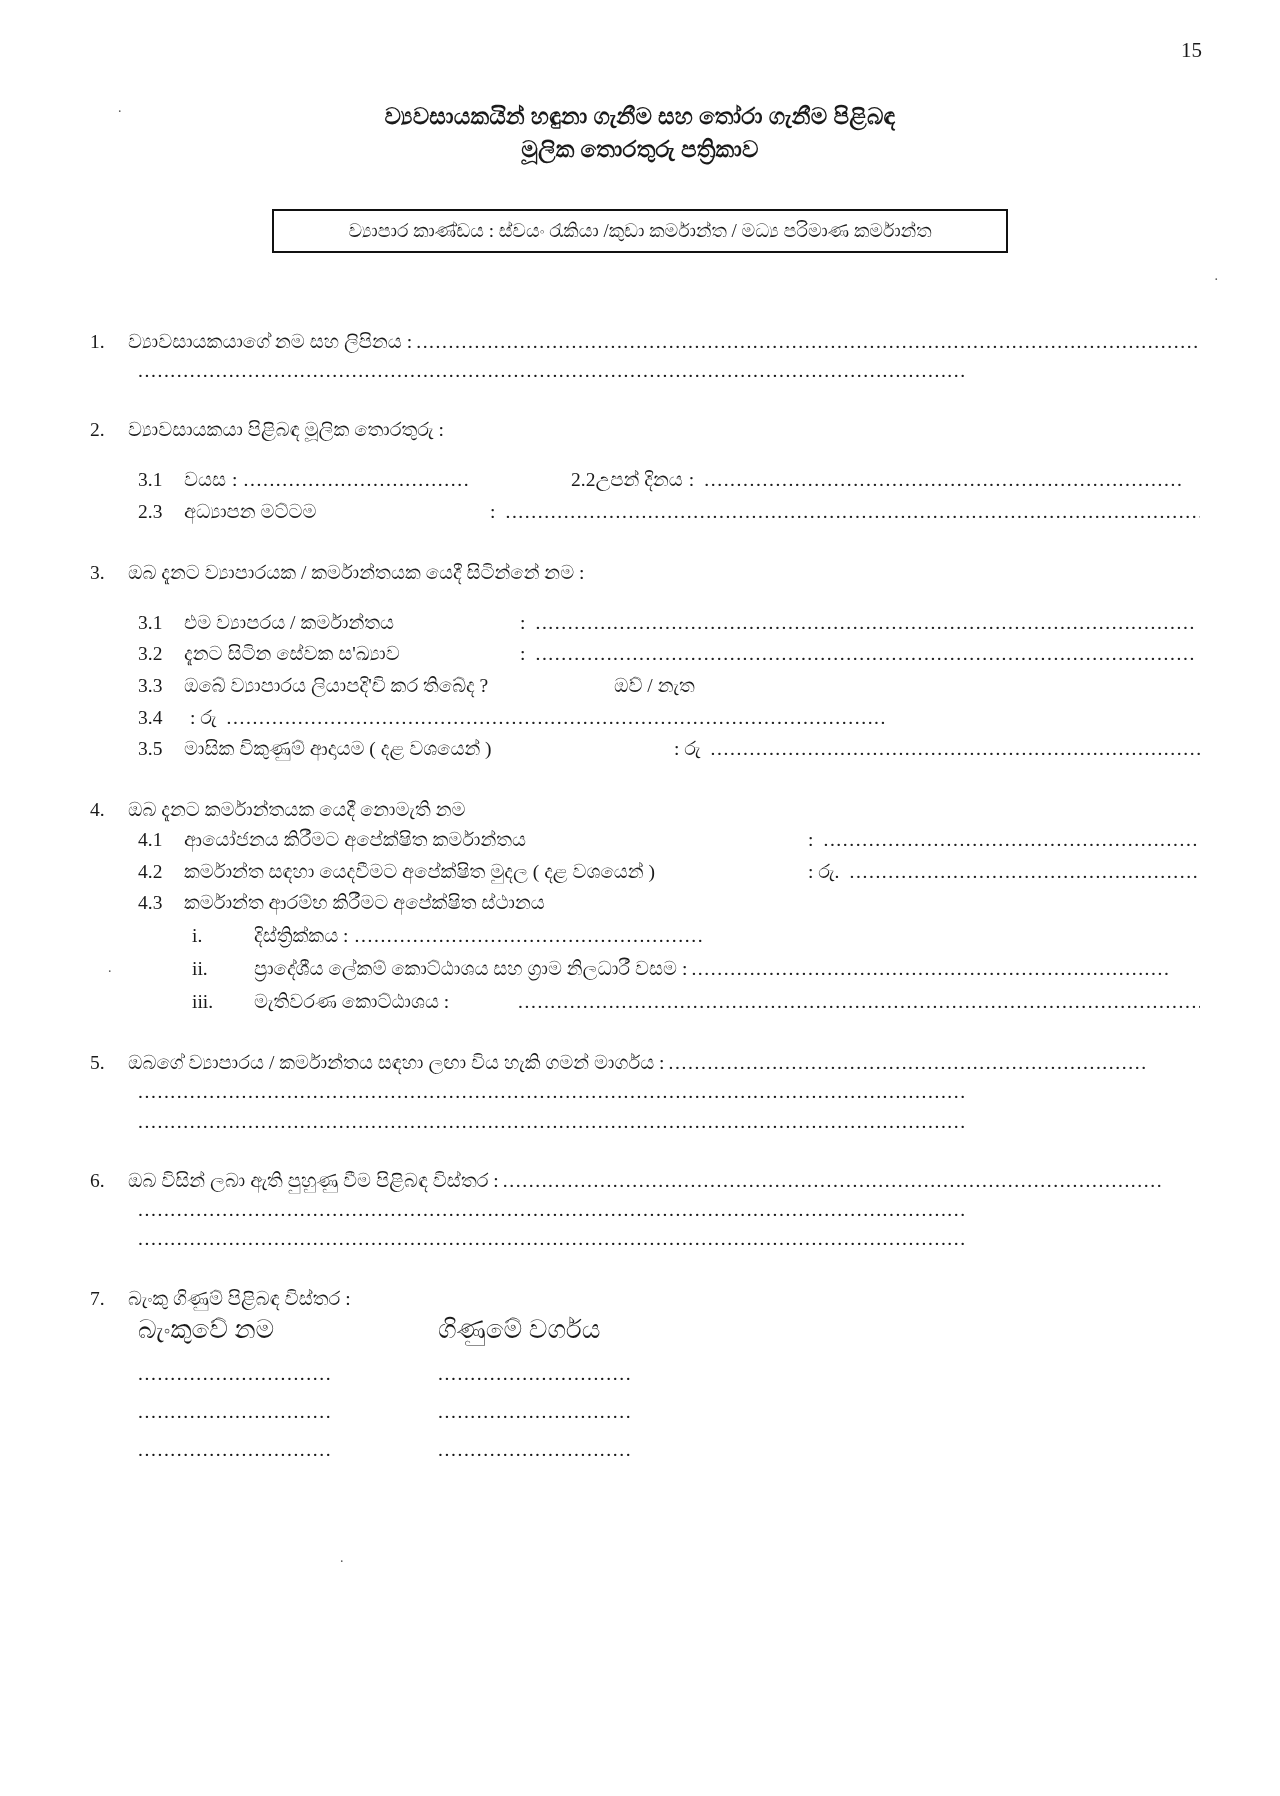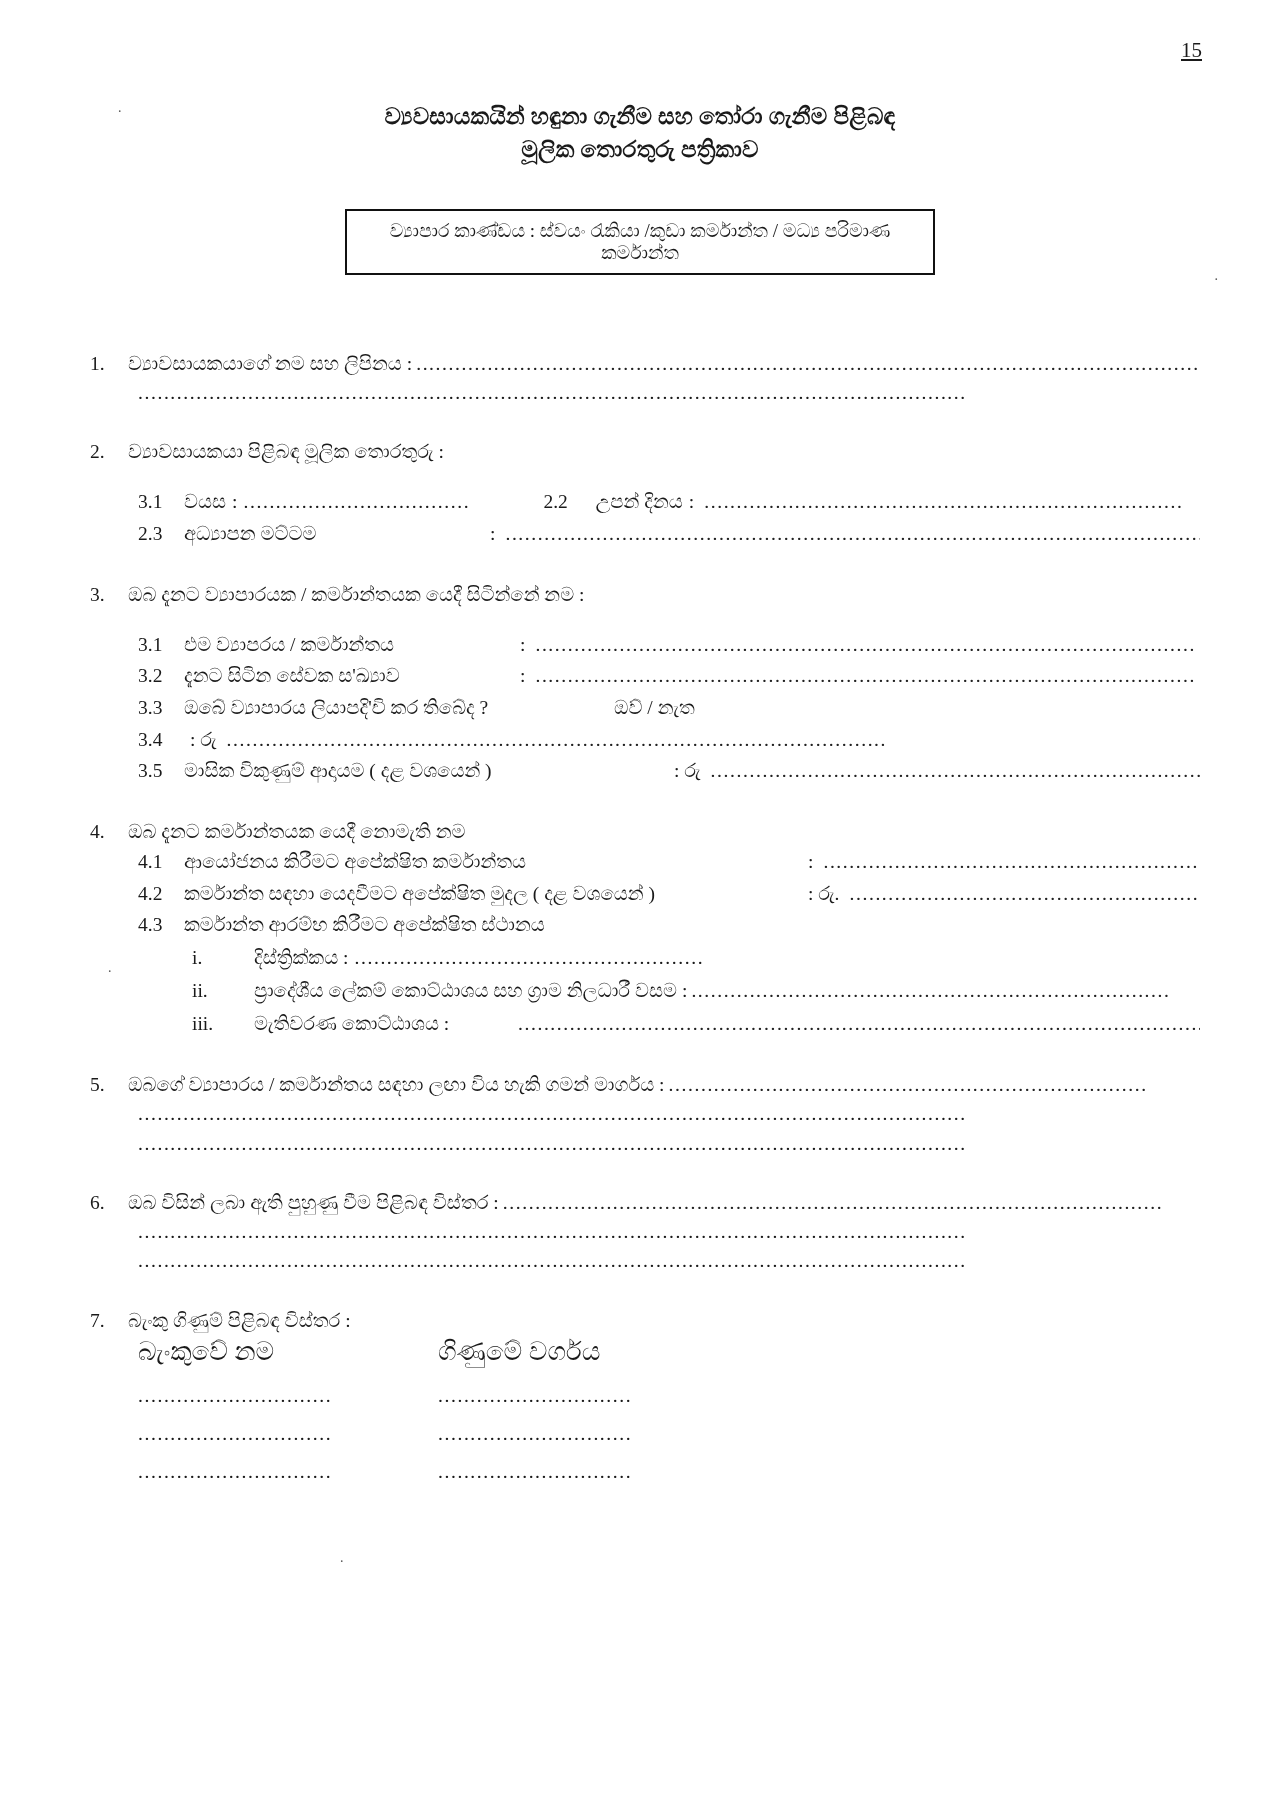--- a/index.html
+++ b/index.html
@@ -15,34 +15,33 @@
     width:1280px;
     height:1796px;
     box-sizing:border-box;
     padding:40px 80px 0 80px;
   }
   .page-number{
     position:absolute;
     top:38px; right:78px;
     font-size:21px;
     font-family:"Liberation Serif", serif;
-    text-decoration:underline;
   }
   .title-block{
     margin-top:60px;
     text-align:center;
     font-weight:bold;
     font-size:23px;
     line-height:1.45;
     letter-spacing:.2px;
   }
   .title-line{display:block;}
   .category-box{
     margin:42px auto 0 auto;
-    width:590px;
+    width:736px;
     border:2px solid #111;
     padding:9px 16px;
     box-sizing:border-box;
     text-align:center;
     font-size:19px;
   }
   .items{margin-top:44px;}
   .item{
     display:flex;
     align-items:flex-start;
@@ -83,21 +82,21 @@
     display:flex;
     align-items:baseline;
     font-size:19.5px;
     line-height:1.62;
     margin-left:58px;
   }
   .sub-num{
     flex:0 0 46px;
     font-family:"Liberation Serif", serif;
   }
-  .sub-num-wide{flex:0 0 52px;}
+  .sub-num-wide{flex:0 0 52px;text-align:right;}
   .sub-label{white-space:nowrap;}
   .sub-colon{padding:0 6px; flex:0 0 auto;}
   .fixedw-1{flex:0 0 300px;}
   .fixedw-2{flex:0 0 330px;}
   .roman{
     display:flex;
     align-items:baseline;
     font-size:19.5px;
     line-height:1.7;
     margin-left:112px;

